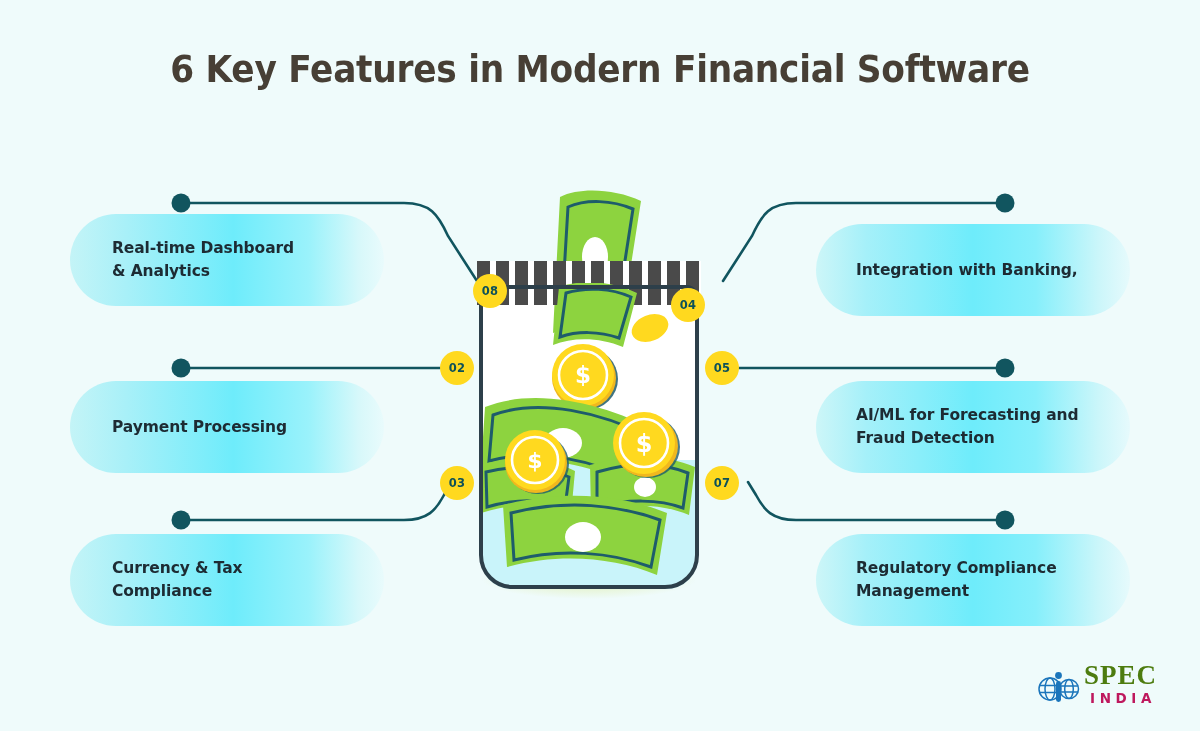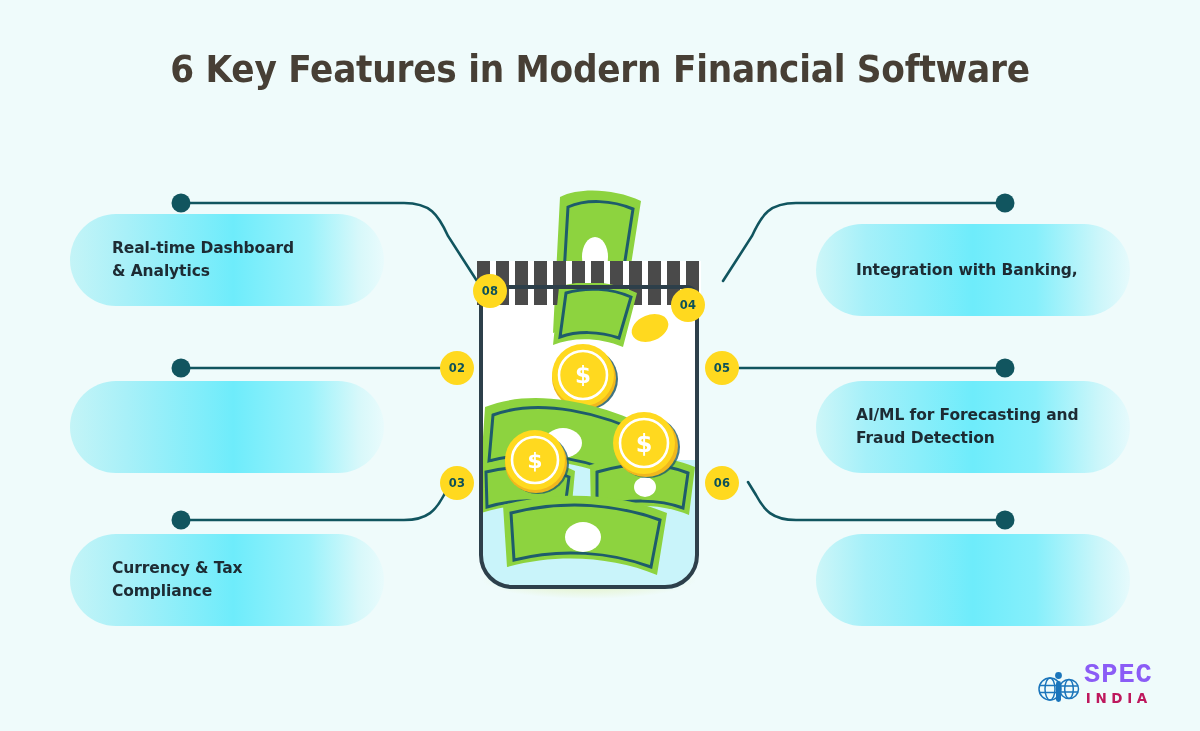--- a/index.html
+++ b/index.html
@@ -127,24 +127,24 @@
     height: 58px;
   }
   .logo-mark { position: absolute; left: 0; top: 6px; }
   .logo-text-wrap {
     position: absolute;
     left: 48px;
     top: 0px;
     line-height: 1;
   }
   .logo-spec {
-    font-family: Liberation Mono, monospace;
+    font-family: Liberation Serif, serif;
     font-weight: bold;
     font-size: 27px;
-    color: #8b5cf6;
+    color: #4d7c0f;
     letter-spacing: 1px;
     display: block;
   }
   .logo-india {
     font-family: "DejaVu Sans", sans-serif;
     font-weight: bold;
     font-size: 13.5px;
     color: #be185d;
     letter-spacing: 4.6px;
     display: block;
@@ -187,20 +187,21 @@
 
   <div class="card card-left card-1">
     <div class="card-text">
       <span class="ln">Real-time Dashboard</span>
       <span class="ln">&amp; Analytics</span>
     </div>
   </div>
 
   <div class="card card-left card-2">
     <div class="card-text">
+      <span class="ln">Payment Processing</span>
     </div>
   </div>
 
   <div class="card card-left card-3">
     <div class="card-text">
       <span class="ln">Currency &amp; Tax</span>
       <span class="ln">Compliance</span>
     </div>
   </div>
 
@@ -212,20 +213,22 @@
 
   <div class="card card-right card-5">
     <div class="card-text">
       <span class="ln">AI/ML for Forecasting and</span>
       <span class="ln">Fraud Detection</span>
     </div>
   </div>
 
   <div class="card card-right card-6">
     <div class="card-text">
+      <span class="ln">Regulatory Compliance</span>
+      <span class="ln">Management</span>
     </div>
   </div>
 
   <div class="jar-wrap">
     <svg viewBox="0 0 290 425" width="290" height="425" xmlns="http://www.w3.org/2000/svg">
       <defs>
         <clipPath id="jarClip">
           <path d="M36 110 h158 a0 0 0 0 1 0 0 v0 c26 0 44 22 44 48 v228 c0 14 -10 24 -24 24 H52 c-14 0 -24 -10 -24 -24 V158 c0 -26 18 -48 44 -48 z"></path>
         </clipPath>
         <clipPath id="jarClip2">
@@ -328,21 +331,21 @@
 
       <path d="M36 112 h196 c6 0 10 6 10 14 v254 c0 18 -14 32 -32 32 H58 c-18 0 -32 -14 -32 -32 V126 c0 -8 4 -14 10 -14 z" fill="none" stroke="#2d3f4a" stroke-width="4"></path>
     </svg>
   </div>
 
   <div class="badge badge-01">08</div>
   <div class="badge badge-02">02</div>
   <div class="badge badge-03">03</div>
   <div class="badge badge-04">04</div>
   <div class="badge badge-05">05</div>
-  <div class="badge badge-06">06</div>
+  <div class="badge badge-06">07</div>
 
   <div class="logo">
     <svg class="logo-mark" width="46" height="42" viewBox="0 0 46 42" xmlns="http://www.w3.org/2000/svg">
       <g stroke="#1b75bb" stroke-width="1.5" fill="none">
         <circle cx="14" cy="21" r="11"></circle>
         <ellipse cx="14" cy="21" rx="5" ry="11"></ellipse>
         <path d="M3.4 17.4 H24.6 M3.4 24.6 H24.6"></path>
         <circle cx="33" cy="21" r="9.5"></circle>
         <ellipse cx="33" cy="21" rx="4.3" ry="9.5"></ellipse>
         <path d="M23.9 17.9 H42.1 M23.9 24.1 H42.1"></path>

